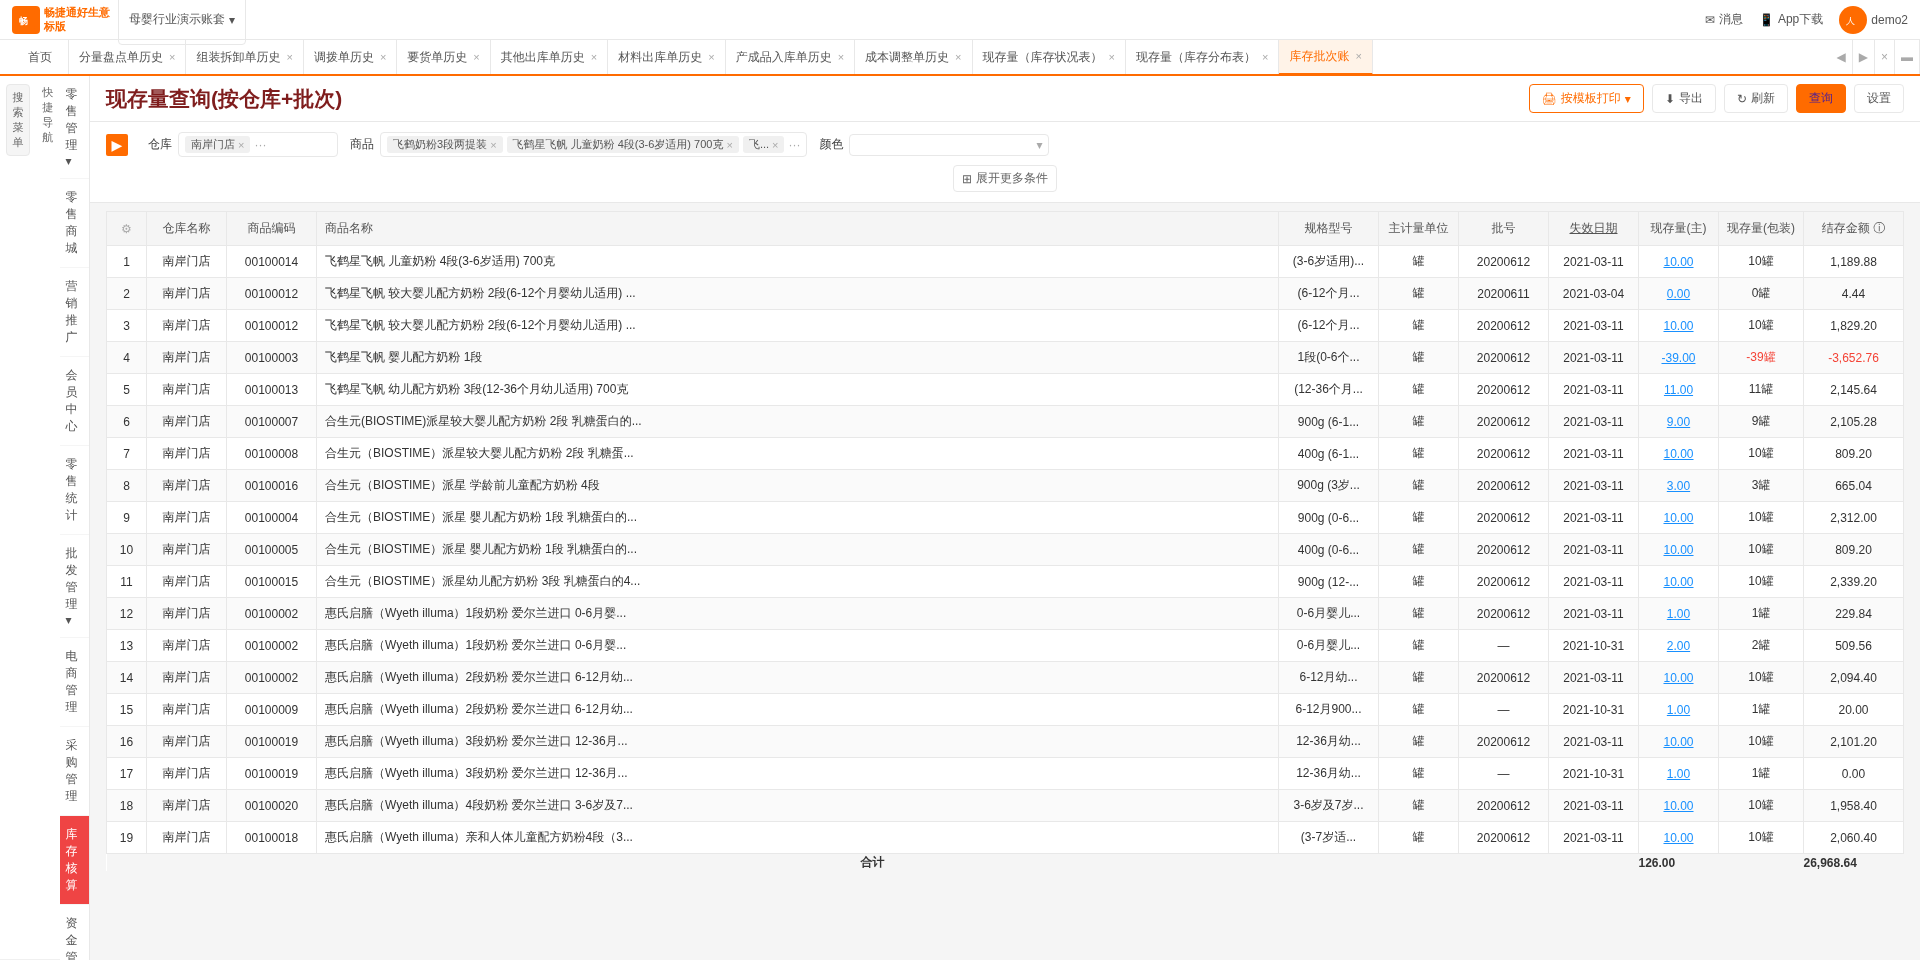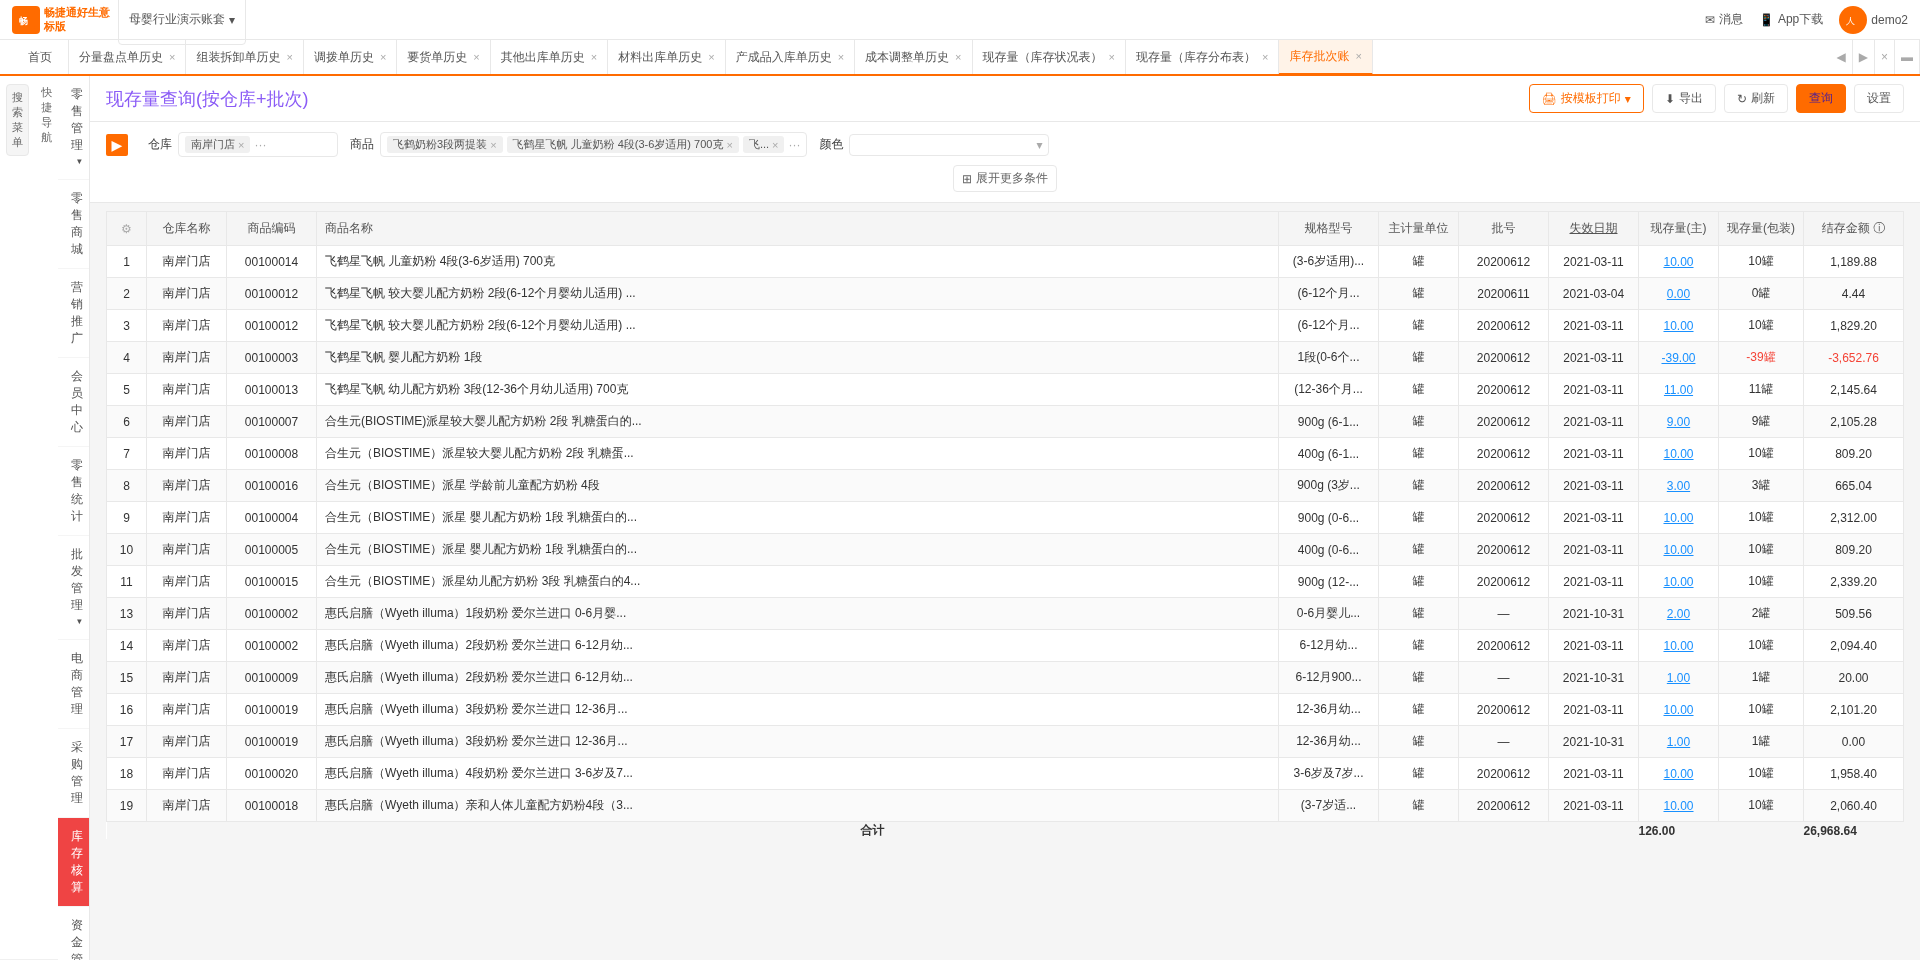--- a/index.html
+++ b/index.html
@@ -27,29 +27,29 @@
 
     
     .main-layout { display: flex; height: calc(960px - 40px - 36px); }
 
     
     .sidebar { width: 90px; background: #fff; border-right: 1px solid #e8e8e8; display: flex; flex-direction: row; overflow-y: auto; flex-shrink: 0; }
     .sidebar-search { padding: 8px 6px; border-bottom: 1px solid #f0f0f0; }
     .sidebar-search-btn { width: 100%; padding: 5px; background: #f5f5f5; border: 1px solid #e8e8e8; border-radius: 4px; cursor: pointer; text-align: center; font-size: 11px; color: #666; }
     .sidebar-nav { padding: 4px 0; border-bottom: 1px solid #f0f0f0; }
     .sidebar-nav-item { padding: 5px 6px; text-align: center; font-size: 11px; color: #666; cursor: pointer; }
-    .sidebar-menu-item { padding: 10px 6px; text-align: right; font-size: 12px; color: #555; cursor: pointer; border-bottom: 1px solid #f5f5f5; font-family: Liberation Mono, monospace; }
+    .sidebar-menu-item { padding: 10px 6px; text-align: left; font-size: 12px; color: #555; cursor: pointer; border-bottom: 1px solid #f5f5f5; }
     .sidebar-menu-item.active { background: #ef4444; color: #fff; }
 
     
     .content { flex: 1; display: flex; flex-direction: column; overflow: hidden; }
 
     
     .page-header { background: #fff; padding: 8px 16px; display: flex; align-items: center; justify-content: space-between; border-bottom: 1px solid #e8e8e8; }
-    .page-title { font-size: 18px; font-weight: normal; color: #8b5cf6; }
+    .page-title { font-size: 21px; font-weight: bold; color: #7f1d1d; }
     .page-actions { display: flex; align-items: center; gap: 8px; }
     .btn { padding: 5px 12px; border-radius: 4px; cursor: pointer; font-size: 12px; border: 1px solid #e8e8e8; background: #fff; color: #555; display: flex; align-items: center; gap: 4px; }
     .btn-primary { background: #ff6b00; color: #4c1d95; border-color: #ff6b00; }
     .btn-outline { border: 1px solid #ff6b00; color: #ff6b00; background: #fff; }
 
     
     .filter-area { background: #fff; padding: 10px 16px; border-bottom: 1px solid #e8e8e8; }
     .filter-row { display: flex; align-items: center; gap: 12px; flex-wrap: wrap; }
     .filter-group { display: flex; align-items: center; gap: 6px; }
     .filter-label { font-size: 12px; color: #404040; white-space: nowrap; }
@@ -437,20 +437,33 @@
       <td class="text-left">合生元（BIOSTIME）派星幼儿配方奶粉 3段 乳糖蛋白的4...</td>
       <td>900g (12-...</td>
       <td>罐</td>
       <td>20200612</td>
       <td>2021-03-11</td>
       <td class="text-link">10.00</td>
       <td>10罐</td>
       <td>2,339.20</td>
     </tr>
             <tr>
+      <td>12</td>
+      <td>南岸门店</td>
+      <td>00100002</td>
+      <td class="text-left">惠氏启膳（Wyeth illuma）1段奶粉 爱尔兰进口 0-6月婴...</td>
+      <td>0-6月婴儿...</td>
+      <td>罐</td>
+      <td>20200612</td>
+      <td>2021-03-11</td>
+      <td class="text-link">1.00</td>
+      <td>1罐</td>
+      <td>229.84</td>
+    </tr>
+            <tr>
       <td>13</td>
       <td>南岸门店</td>
       <td>00100002</td>
       <td class="text-left">惠氏启膳（Wyeth illuma）1段奶粉 爱尔兰进口 0-6月婴...</td>
       <td>0-6月婴儿...</td>
       <td>罐</td>
       <td>—</td>
       <td>2021-10-31</td>
       <td class="text-link">2.00</td>
       <td>2罐</td>

